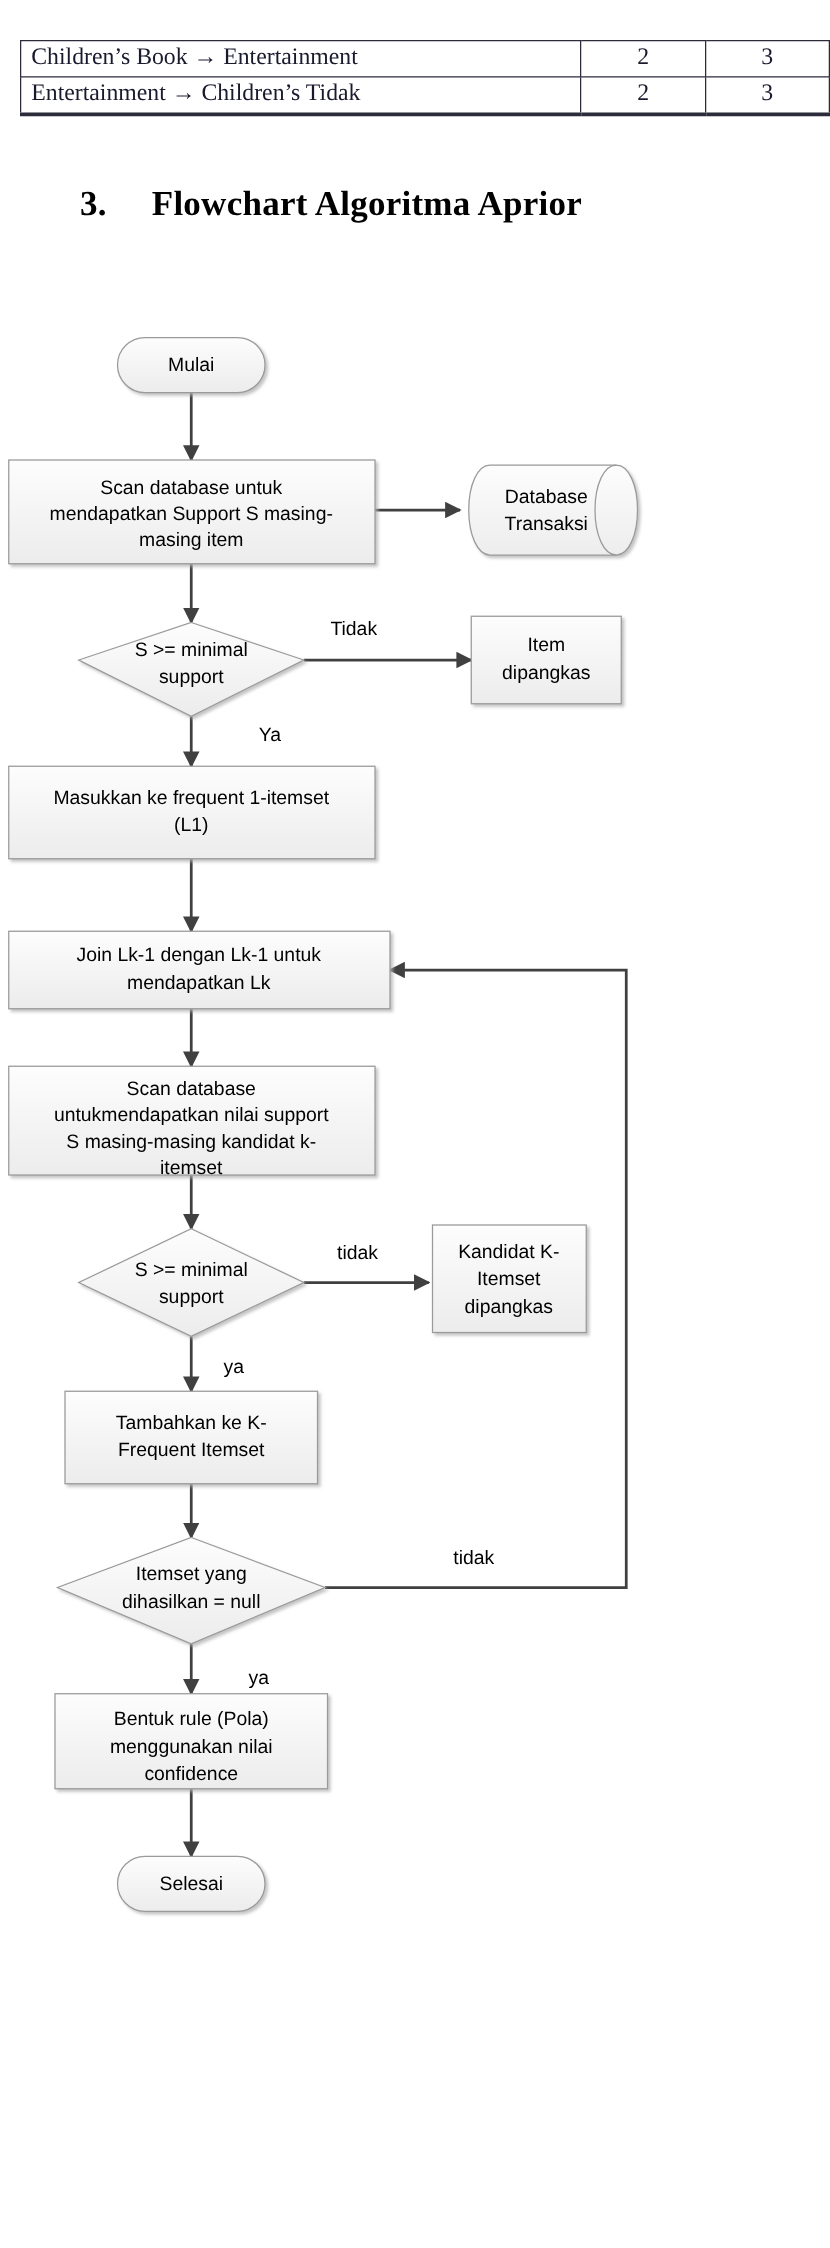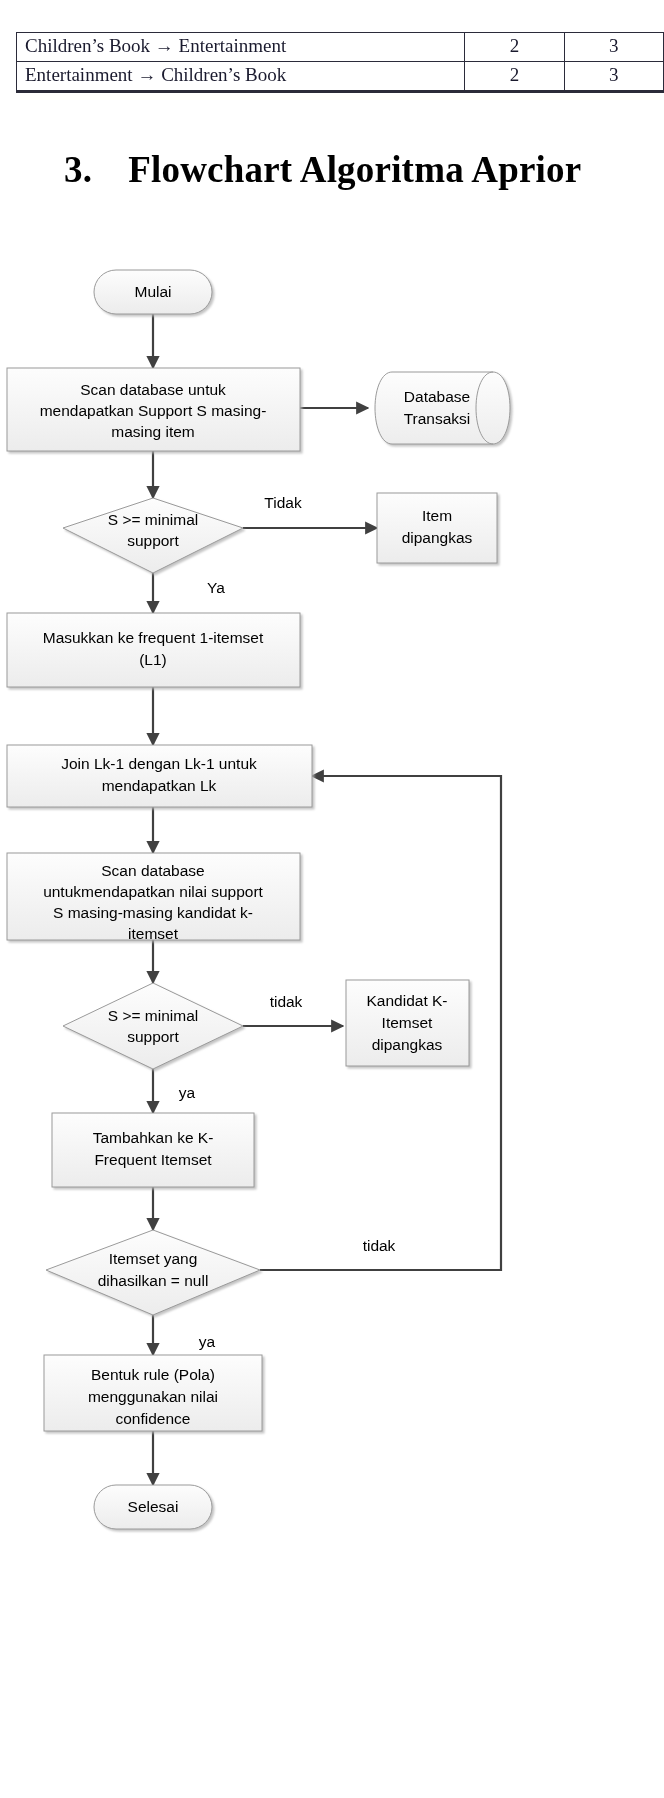--- a/index.html
+++ b/index.html
@@ -37,21 +37,21 @@
   #table-fragment tr:last-child td { border-bottom: 3px solid #2b2b3a; }
 
   
   #section-heading {
     position: absolute;
     left: 0;
     top: 148px;
     width: 664px;
     font-family: "Liberation Serif", serif;
     font-weight: bold;
-    font-size: 37px;
+    font-size: 28px;
     color: #000000;
     white-space: nowrap;
     letter-spacing: .2px;
   }
   #section-heading .num { display: inline-block; margin-left: 64px; }
   #section-heading .ttl { display: inline-block; margin-left: 36px; }
 
   
   #flowchart-svg {
     position: absolute;
@@ -93,21 +93,21 @@
 <body>
 
 <table id="table-fragment">
   <tbody>
     <tr>
       <td class="cell-rule">Children’s Book → Entertainment</td>
       <td class="cell-num">2</td>
       <td class="cell-num">3</td>
     </tr>
     <tr>
-      <td class="cell-rule">Entertainment → Children’s Book</td>
+      <td class="cell-rule">Entertainment → Children’s Tidak</td>
       <td class="cell-num">2</td>
       <td class="cell-num">3</td>
     </tr>
   </tbody>
 </table>
 
 <div id="section-heading">
   <span class="num">3.</span><span class="ttl">Flowchart Algoritma Aprior</span>
 </div>
 

